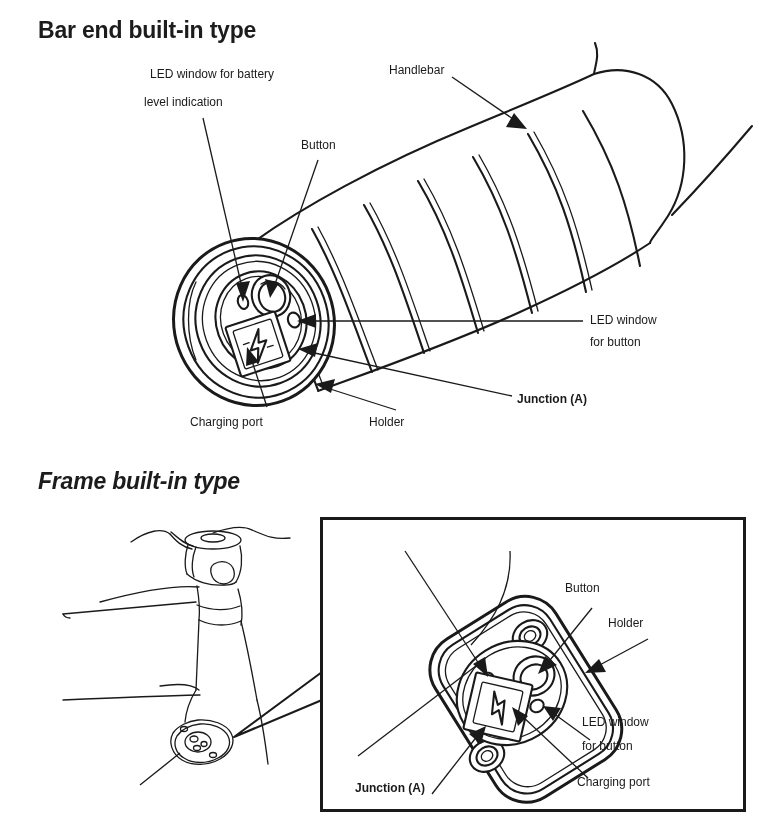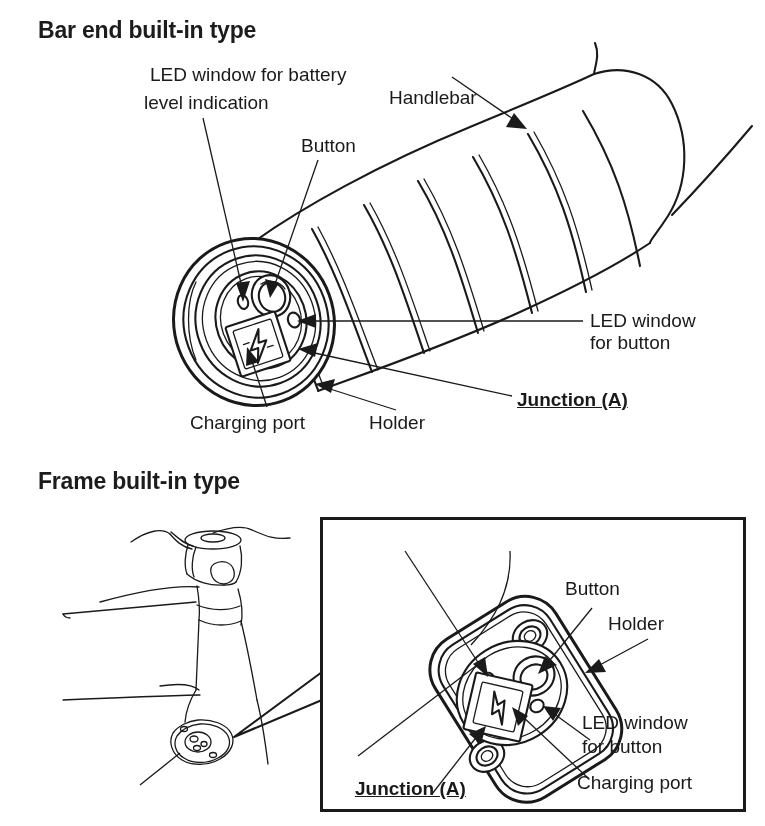--- a/index.html
+++ b/index.html
@@ -25,32 +25,31 @@
   }
   .section-title {
     position: absolute;
     font-size: 23px;
     font-weight: bold;
     letter-spacing: -0.2px;
     color: #1c1c1c;
     white-space: nowrap;
   }
   #title-bar-end { left: 38px; top: 17px; }
-  #title-frame  { left: 38px; top: 468px; }
+  #title-frame  { left: 38px; top: 468px; font-style: italic; }
 
   .callout {
     position: absolute;
-    font-size: 19px;
+    font-size: 12px;
     line-height: 21px;
     color: #1a1a1a;
     white-space: pre;
   }
   .callout.bold {
     font-weight: bold;
-    text-decoration: underline;
   }
   svg.art {
     position: absolute;
     left: 0;
     top: 0;
     width: 765px;
     height: 826px;
     pointer-events: none;
   }
   .stroke {
@@ -290,21 +289,21 @@
     </g>
   </svg>
 
   <div class="detail-box" style="left:320px; top:517px; width:426px; height:295px;"></div>
 
   <div class="callout" style="left:150px; top:64px;">LED window for battery</div>
   <div class="callout" style="left:144px; top:92px;">level indication</div>
 
   <div class="callout" style="left:301px; top:135px;">Button</div>
 
-  <div class="callout" style="left:389px; top:60px;margin-top:27px;">Handlebar</div>
+  <div class="callout" style="left:389px; top:60px;">Handlebar</div>
 
   <div class="callout" style="left:590px; top:310px;">LED window</div>
   <div class="callout" style="left:590px; top:332px;">for button</div>
 
   <div class="callout bold" style="left:517px; top:389px;">Junction (A)</div>
 
   <div class="callout" style="left:190px; top:412px;">Charging port</div>
 
   <div class="callout" style="left:369px; top:412px;">Holder</div>
 

